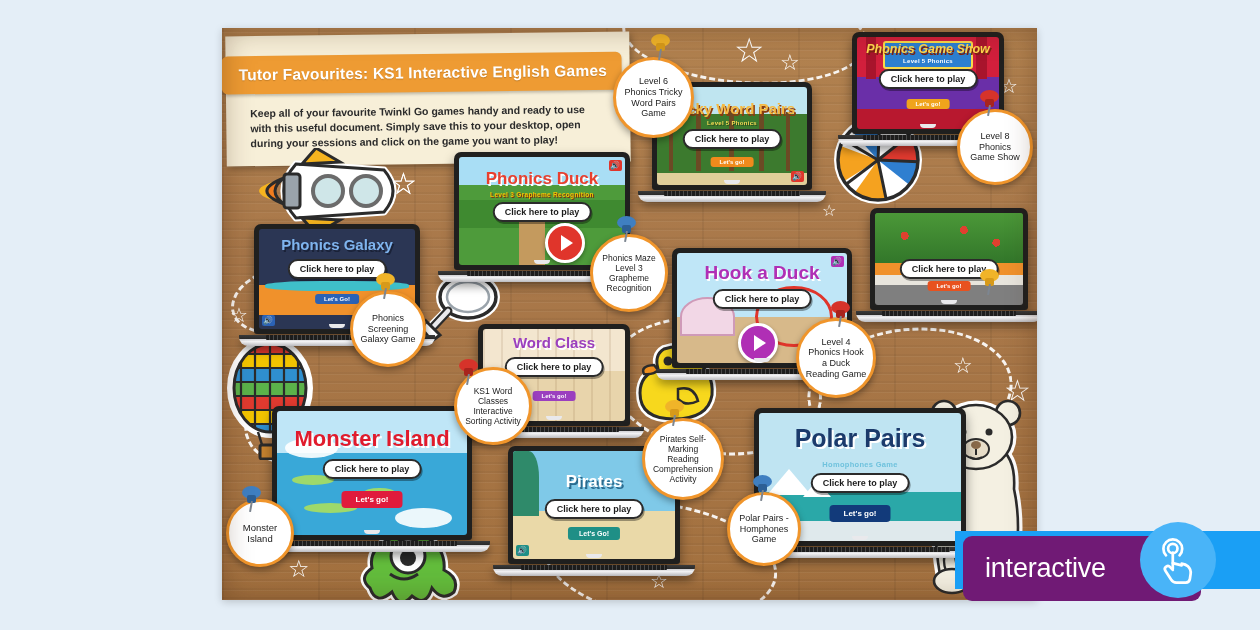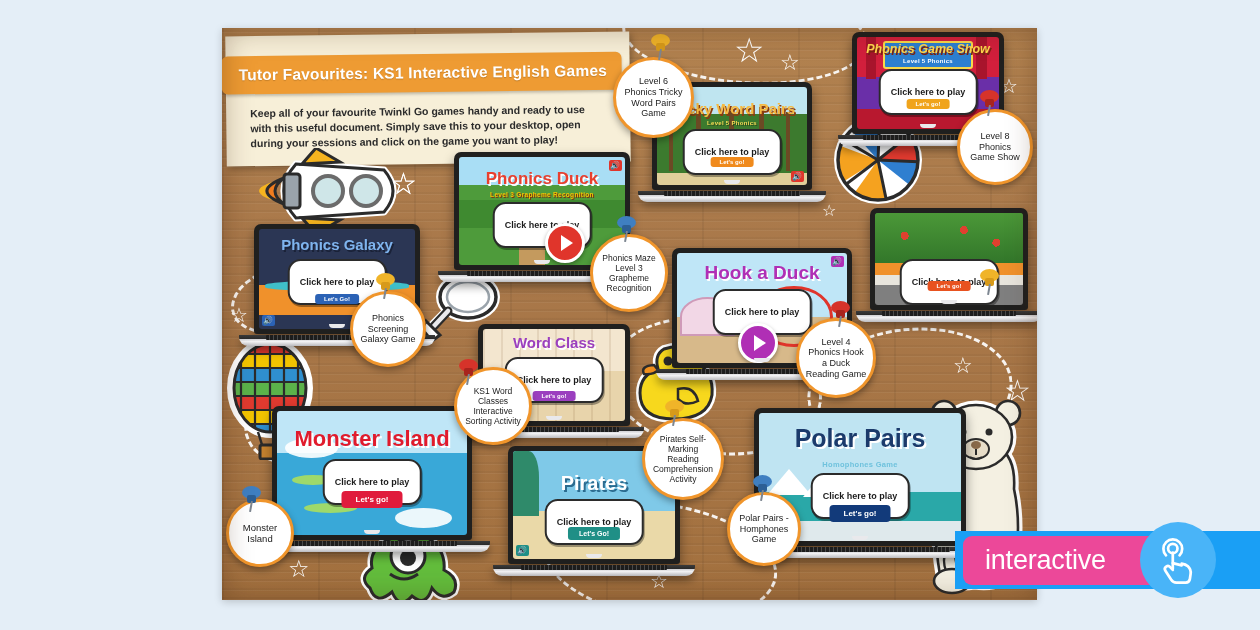--- a/index.html
+++ b/index.html
@@ -82,21 +82,21 @@
     position:absolute;left:0;right:0;text-align:center;font-weight:bold;
     line-height:1.05;
   }
   .sc-sub{
     position:absolute;left:0;right:0;text-align:center;font-weight:bold;
     font-size:6px;letter-spacing:.3px;
   }
   .cta{
     position:absolute;left:50%;transform:translateX(-50%);
     background:#fff;border:2px solid #2b2b2b;border-radius:13px;
-    padding:16px 10px;font-size:9px;font-weight:bold;color:#1b1b1b;
+    padding:3px 10px;font-size:9px;font-weight:bold;color:#1b1b1b;
     white-space:nowrap;box-shadow:1px 2px 0 rgba(0,0,0,.35);
   }
   .letsgo{
     position:absolute;left:50%;transform:translateX(-50%);
     border-radius:3px;padding:2px 9px;font-size:6px;font-weight:bold;
     color:#fff;white-space:nowrap;
   }
   .playbtn{
     position:absolute;width:34px;height:34px;border-radius:50%;
     display:flex;align-items:center;justify-content:center;
@@ -143,22 +143,22 @@
     opacity:.92;
   }
   .sticker{position:absolute;}
 
   
   .ibadge-bar{
     position:absolute;left:955px;top:531px;width:305px;height:58px;
     background:#1a9ff5;
   }
   .ibadge-pill{
-    position:absolute;left:963px;top:536px;width:238px;height:49px;
-    background:#ec4899;border-radius:9px;
+    position:absolute;left:963px;top:536px;width:238px;height:65px;
+    background:#701a75;border-radius:9px;
     display:flex;align-items:center;
   }
   .ibadge-pill span{
     color:#fff;font-size:27px;margin-left:22px;letter-spacing:-.2px;
   }
   .ibadge-circle{
     position:absolute;left:1140px;top:522px;width:76px;height:76px;
     border-radius:50%;background:#49b4f8;
     display:flex;align-items:center;justify-content:center;
   }
@@ -482,21 +482,21 @@
       <div class="base">
           <div class="keys"></div>
         </div>
     </div>
 
     <div class="laptop" style="left:286px;top:418px;width:172px;">
       <div class="lid">
         <div class="screen" style="height:108px;background:linear-gradient(180deg,#7fc9e8 0 56%,#ead9a8 56% 100%);">
           <div style="position:absolute;left:0;top:0;width:16%;height:60%;background:#2f8a6a;border-radius:0 40% 0 0;"></div>
           <div class="spk" style="left:3px;bottom:3px;background:#1f8f86;">🔊</div>
-          <div class="sc-title" style="top:22px;font-size:20px;color:#fff;text-shadow:2px 2px 0 #2b6b8f;">Pirates</div>
+          <div class="sc-title" style="top:22px;font-size:17px;color:#fff;text-shadow:2px 2px 0 #2b6b8f;">Pirates</div>
           <div class="cta" style="top:48px;">Click here to play</div>
           <div class="letsgo" style="top:76px;background:#1f8f86;font-size:7px;padding:3px 11px;">Let's Go!</div>
           <div class="notch"></div>
         </div>
       </div>
       <div class="base">
           <div class="keys"></div>
         </div>
     </div>
 

